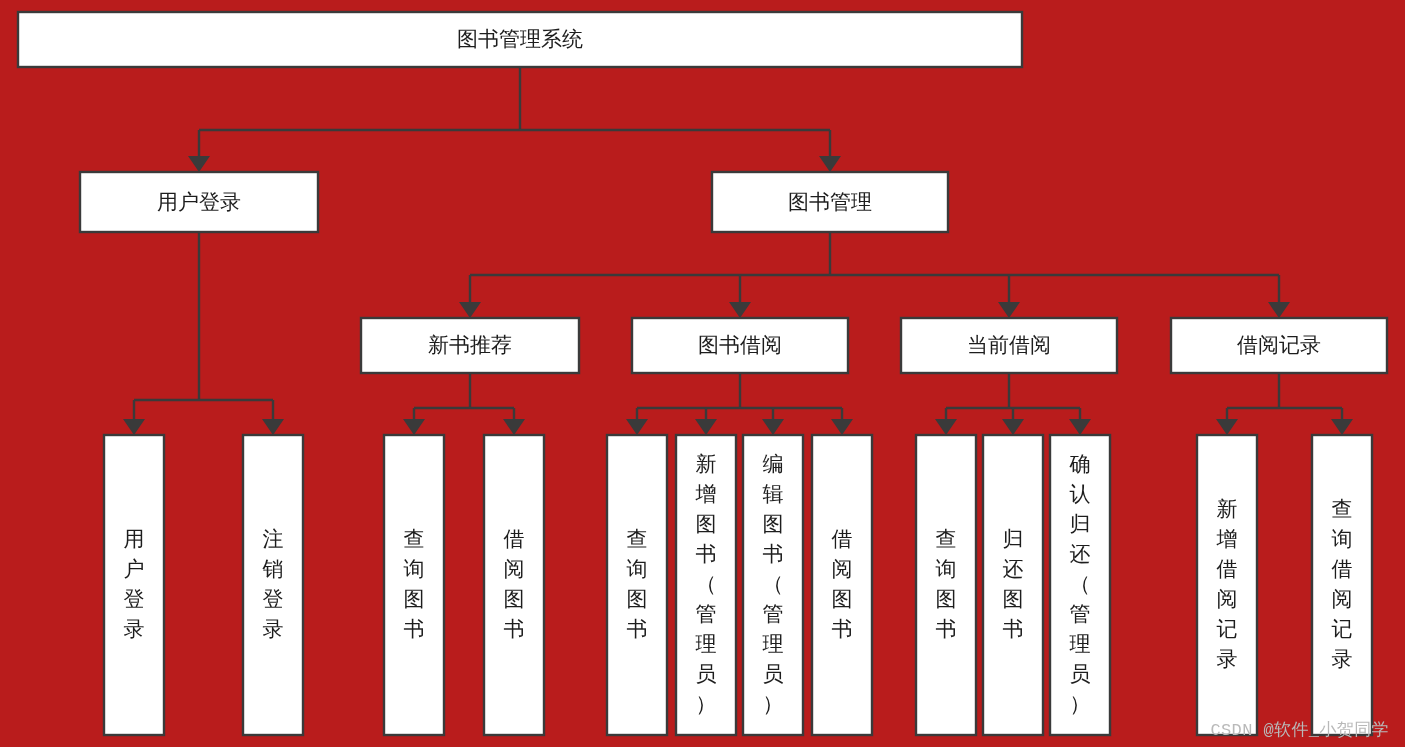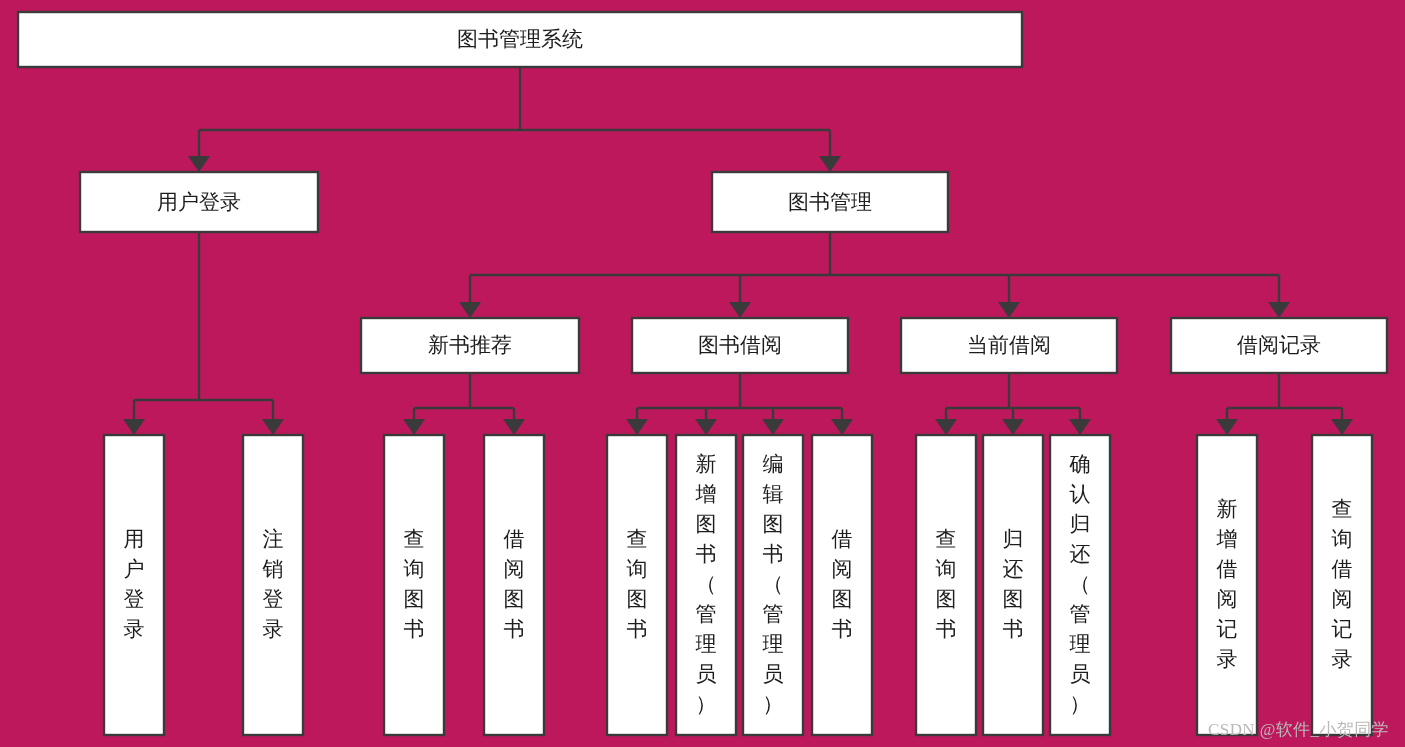--- a/index.html
+++ b/index.html
@@ -12,21 +12,21 @@
     width: 1405px;
     height: 747px;
     font-family: "Liberation Sans", "DejaVu Sans", sans-serif;
     overflow: hidden;
     position: relative;
   }
   #diagram-root {
     position: relative;
     width: 1405px;
     height: 747px;
-    background: #be185d;
+    background: #b91c1c;
   }
   svg.diagram-canvas {
     position: absolute;
     left: 0;
     top: 0;
     width: 1405px;
     height: 747px;
     display: block;
   }
   .node-box {
@@ -55,21 +55,21 @@
     font-family: "Liberation Sans", "DejaVu Sans", sans-serif;
     font-size: 21px;
     fill: #1d1d1d;
     text-anchor: middle;
     dominant-baseline: middle;
   }
   .watermark-text {
     position: absolute;
     right: 16px;
     bottom: 6px;
-    font-family: Liberation Serif, serif;
+    font-family: Liberation Mono, monospace;
     font-size: 17px;
     color: #b9b9b9;
     letter-spacing: 0.4px;
     white-space: nowrap;
     user-select: none;
     margin-top: 16px;
   }
 </style>
 </head>
 <body>

